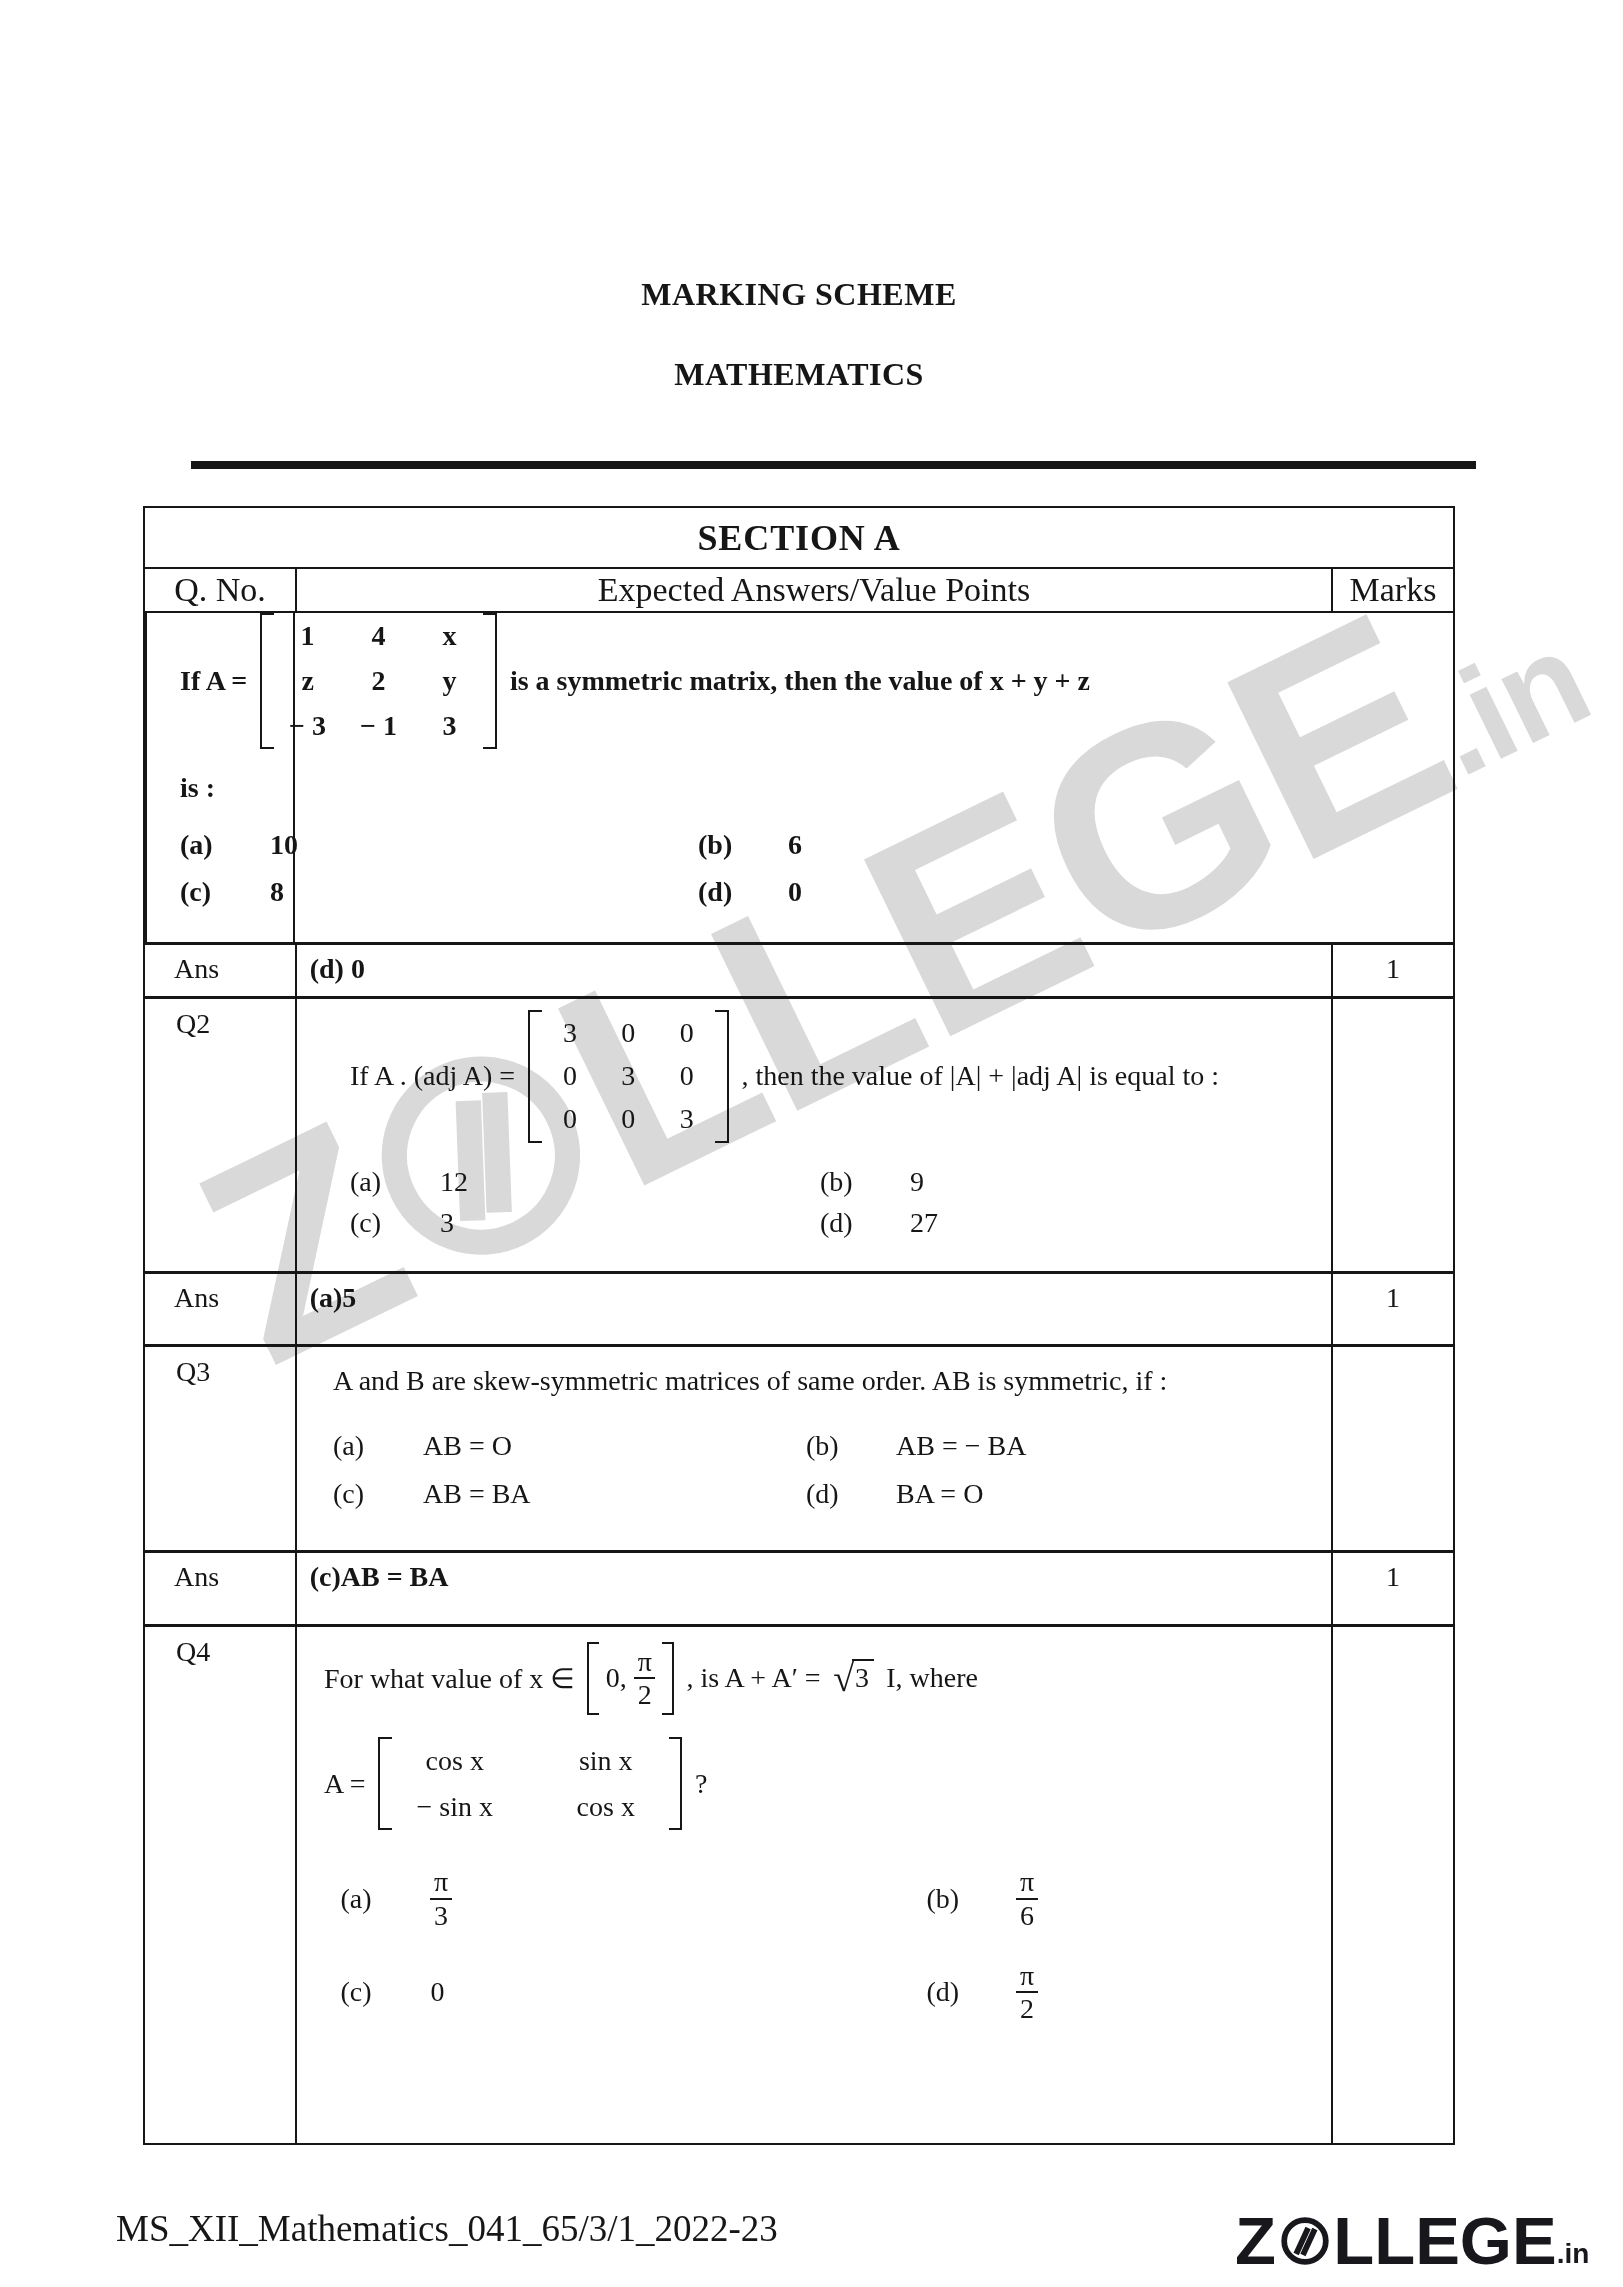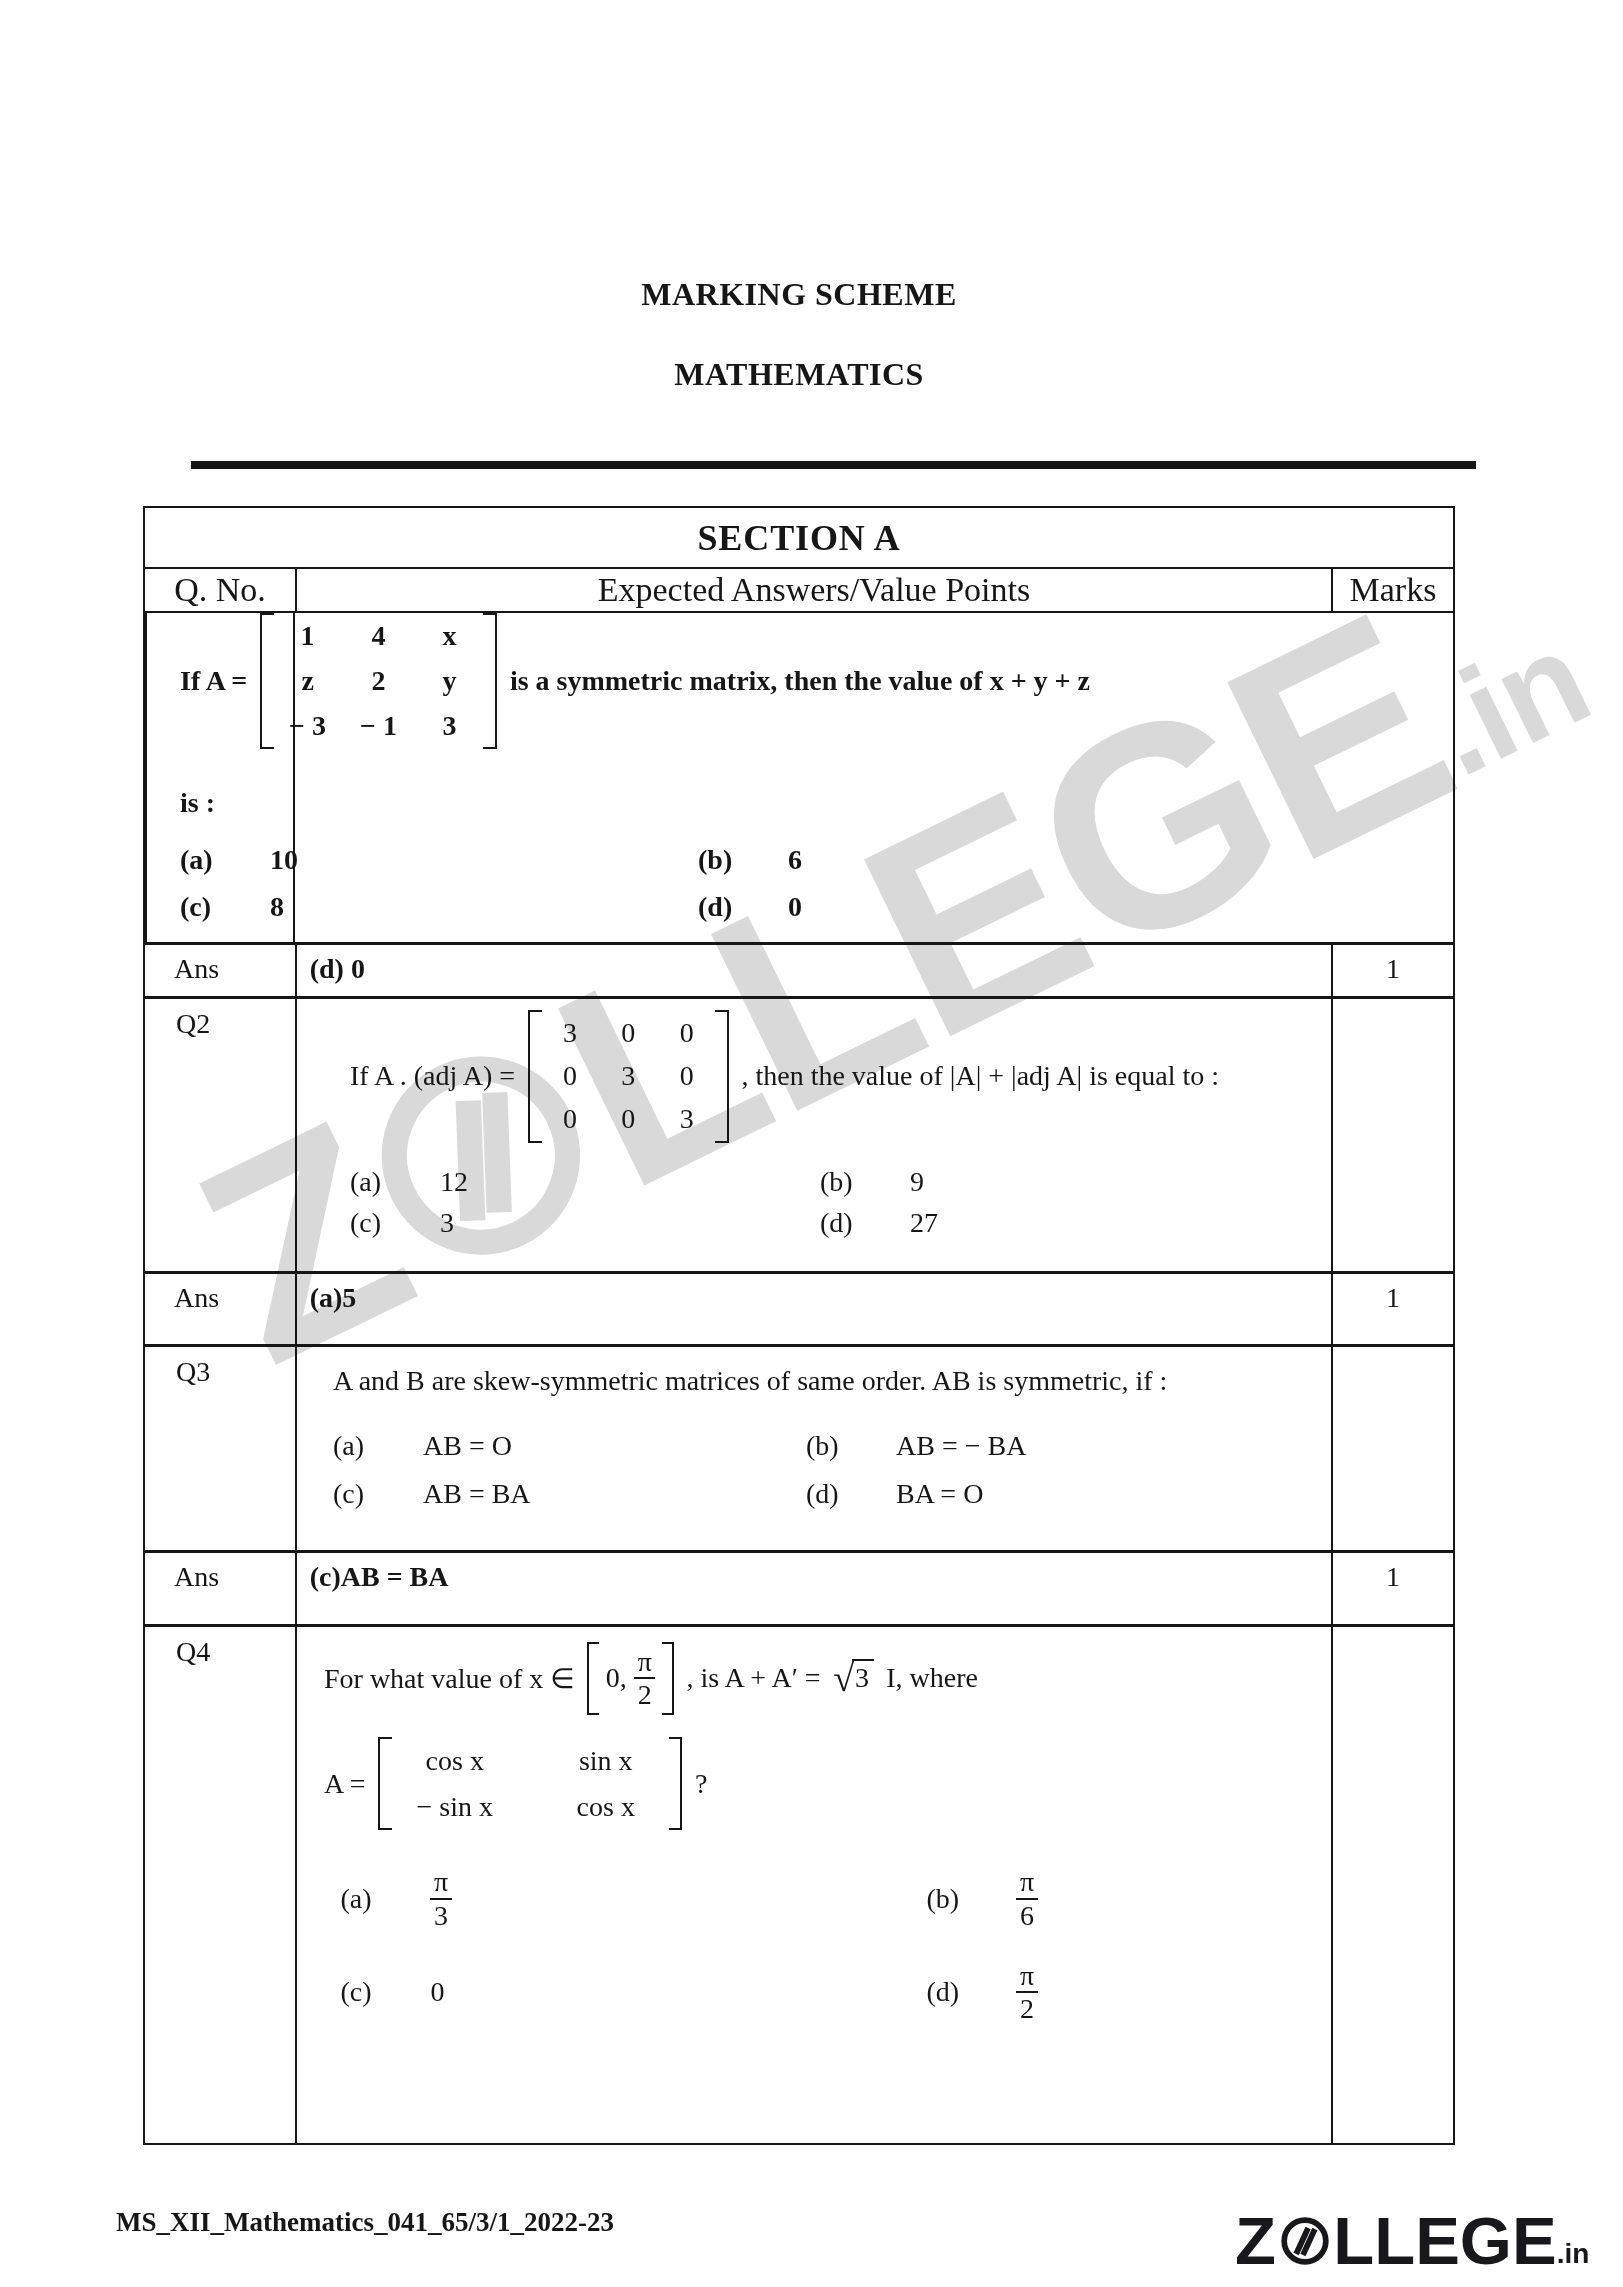--- a/index.html
+++ b/index.html
@@ -45,21 +45,21 @@
   .anslab{padding:8.2px 0 0 29px;}
   .ansval{padding:8.2px 0 0 12.7px;font-weight:bold;}
   .marksval{padding-top:8.2px;text-align:center;}
   
   .qbody{padding:0 18px 0 33px;}
   .q1b{font-weight:bold;}
   .q2b{padding-left:53px;}
   .q3b{padding-left:36px;}
   .q4b{padding-left:27px;}
   .mathline{display:flex;align-items:center;column-gap:12.7px;white-space:nowrap;}
-  .tail{margin-top:38px;}
+  .tail{margin-top:23px;}
   
   .mx{display:inline-flex;align-items:stretch;}
   .mxb{width:11.8px;flex:none;}
   .mxb.l{border-left:2.7px solid var(--ink);border-top:2.7px solid var(--ink);border-bottom:2.7px solid var(--ink);}
   .mxb.r{border-right:2.7px solid var(--ink);border-top:2.7px solid var(--ink);border-bottom:2.7px solid var(--ink);}
   .mxc{display:grid;align-items:center;justify-items:center;padding:7.3px 7.3px;}
   .g33a{grid-template-columns:repeat(3,53px);column-gap:18px;row-gap:12.7px;}
   .g33b{grid-template-columns:repeat(3,42px);column-gap:16.4px;row-gap:11px;}
   .g22{grid-template-columns:repeat(2,111px);column-gap:40px;row-gap:14.5px;text-align:right;}
   
@@ -77,21 +77,21 @@
   .frac .num{padding:0 3.6px;}
   .iv{display:inline-flex;align-items:stretch;}
   .ivb{width:10px;flex:none;}
   .ivb.l{border-left:2.7px solid var(--ink);border-top:2.7px solid var(--ink);border-bottom:2.7px solid var(--ink);}
   .ivb.r{border-right:2.7px solid var(--ink);border-top:2.7px solid var(--ink);border-bottom:2.7px solid var(--ink);}
   .ivc{display:flex;align-items:center;column-gap:7.3px;padding:4.5px 6.4px;}
   .sqrt{display:inline-flex;align-items:flex-start;}
   .sqrt .sign{font-size:38px;line-height:1.0;}
   .sqrt .rad{border-top:2.7px solid var(--ink);padding:0.9px 4.5px 0 2.7px;margin-left:-1.8px;}
   
-  .fcode{position:absolute;left:116px;top:2207px;font-size:27px;font-weight:bold;z-index:2;}
+  .fcode{position:absolute;left:116px;top:2207px;font-size:37px;font-weight:normal;z-index:2;}
   .brand{position:absolute;left:1235px;top:2202px;display:flex;align-items:center;
     color:#17171c;font-family:"Liberation Sans",sans-serif;font-weight:600;font-size:67px;z-index:2;}
   .brand .o-icon{width:52px;height:52px;margin:0 2.7px;flex:none;}
   .brand .tld{font-size:28px;position:relative;top:13.6px;font-weight:600;}
 </style>
 </head>
 <body>
 
 <div class="sheet">
 

